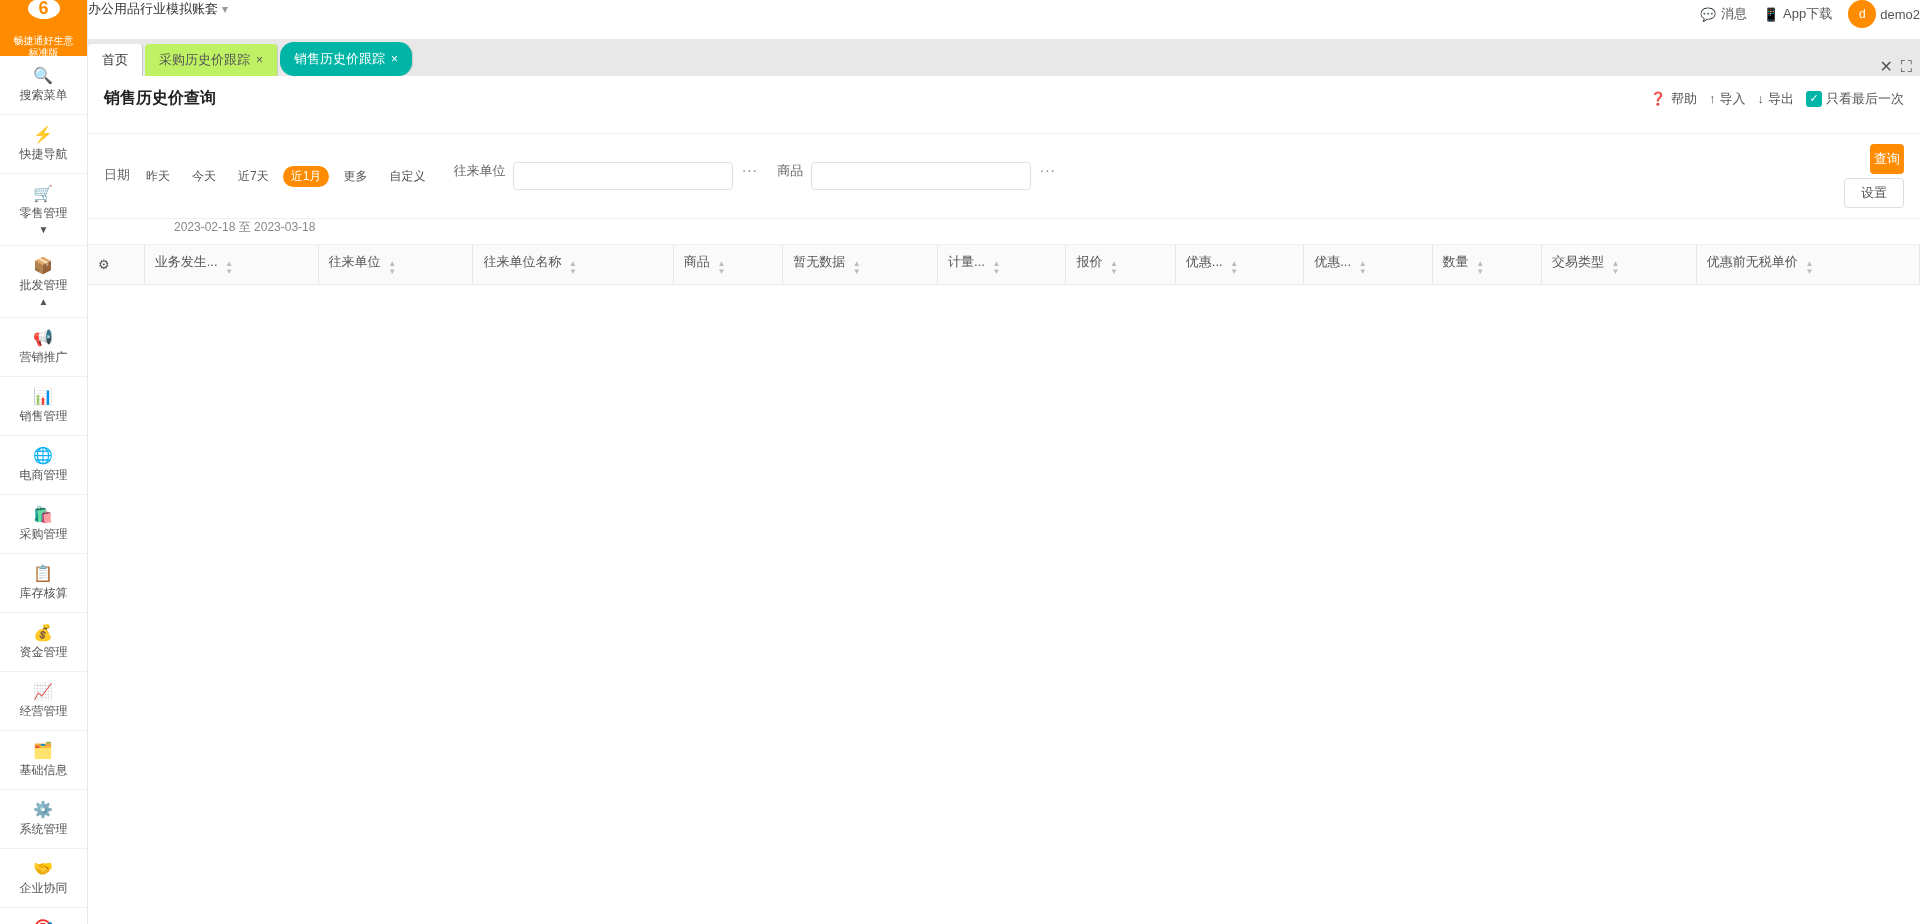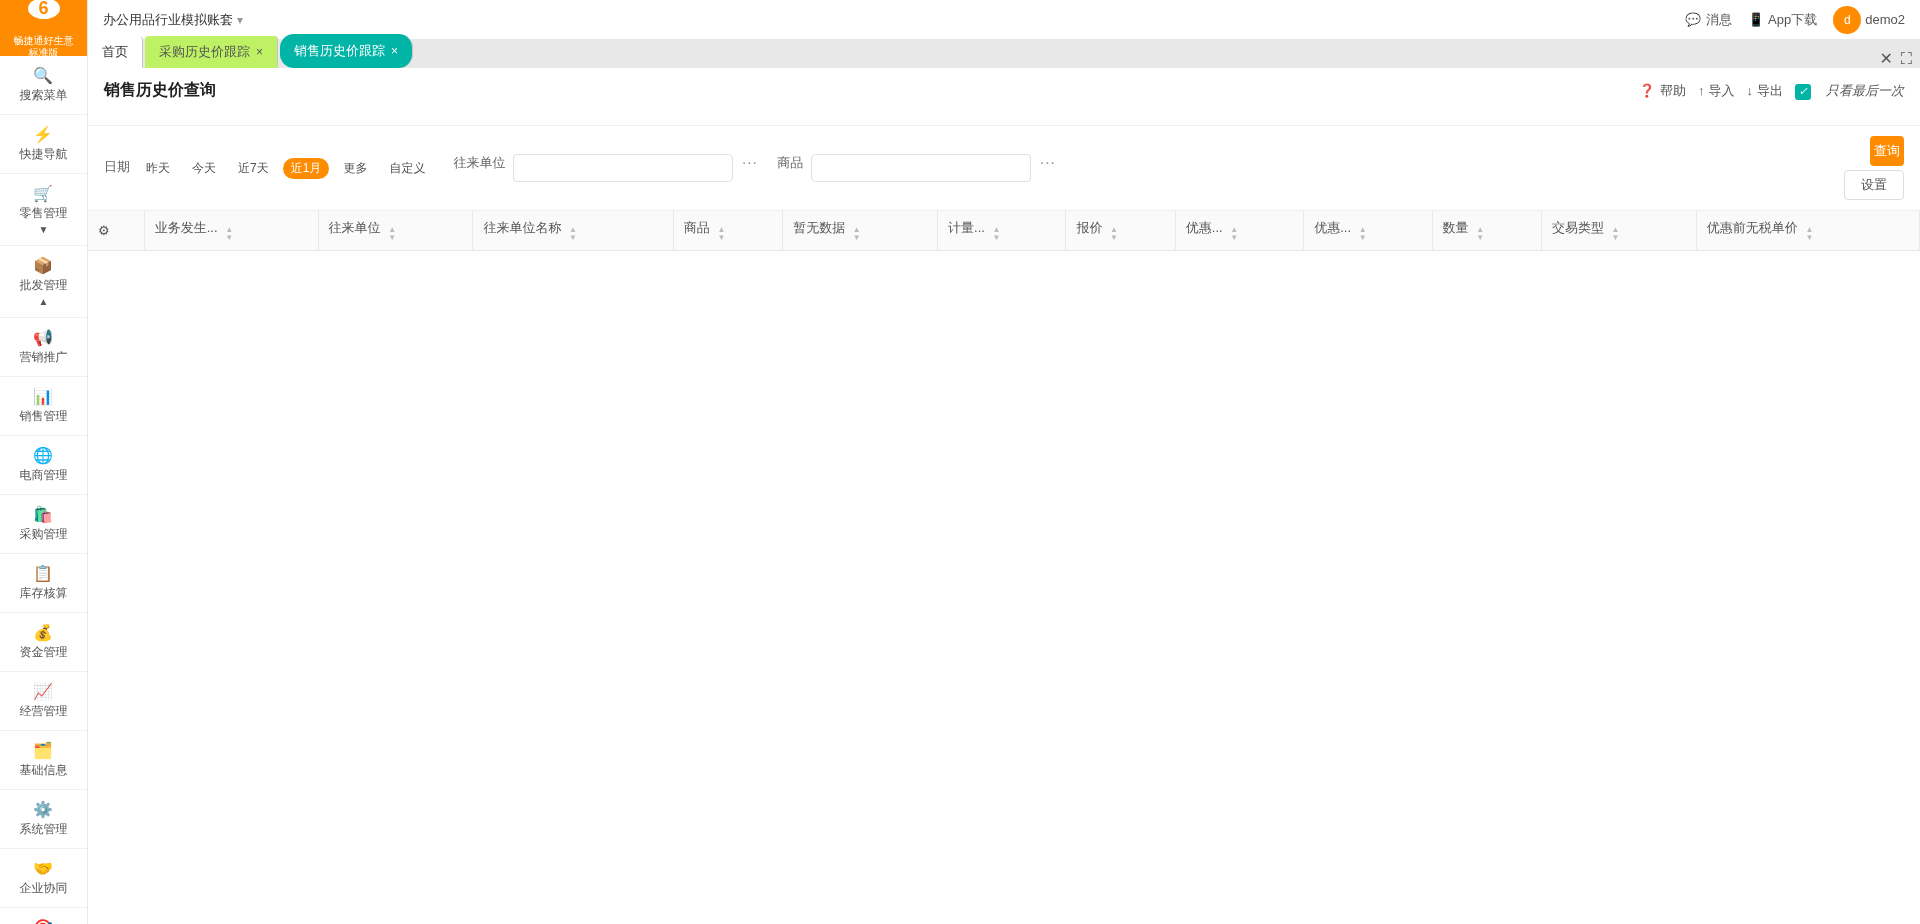--- a/index.html
+++ b/index.html
@@ -59,22 +59,22 @@
       display: flex;
       flex-direction: column;
       overflow: hidden;
     }
 
     
     .top-bar {
       height: 40px;
       background: #fff;
       display: flex;
-      align-items: center;
-      padding: 0 15px;
+      align-items: flex-start;
+      padding: 0 0;
       border-bottom: 1px solid #e8e8e8;
       justify-content: space-between;
     }
     .top-bar-left {
       display: flex;
       align-items: center;
       gap: 6px;
     }
     .template-select {
       display: flex; align-items: center; gap: 4px; font-size: 13px; color: #333; cursor: pointer;
@@ -86,21 +86,21 @@
     .top-bar-right .action-item {
       display: flex; align-items: center; gap: 4px; cursor: pointer;
     }
     .avatar {
       width: 28px; height: 28px; border-radius: 50%; background: #ff8c00;
       display: flex; align-items: center; justify-content: center; color: #fff; font-size: 12px;
     }
 
     
     .tab-bar {
-      height: 28px;
+      height: 36px;
       background: #e8e8e8;
       display: flex;
       align-items: flex-end;
       padding: 0 0 0 0;
     }
     .tab {
       height: 32px;
       display: flex;
       align-items: center;
       padding: 0 14px;
@@ -157,21 +157,21 @@
       padding: 12px 16px 24px 16px;
       display: flex;
       align-items: center;
       justify-content: space-between;
       border-bottom: 1px solid #f0f0f0;
     }
     .page-title { font-size: 16px; font-weight: 600; color: #222; }
     .page-header-actions { display: flex; align-items: center; gap: 12px; font-size: 13px; color: #555; }
     .page-header-actions .action-btn { display: flex; align-items: center; gap: 4px; cursor: pointer; }
     .only-last-checkbox {
-      display: flex; align-items: flex-end; gap: 15px; cursor: pointer; font-style: italic;
+      display: flex; align-items: center; gap: 4px; cursor: pointer;
     }
     .checkbox-icon { width: 16px; height: 16px; border: 2px solid #00b4a6; border-radius: 3px; background: #00b4a6; display: flex; align-items: center; justify-content: center; }
     .checkbox-icon::after { content: '✓'; color: #fff; font-size: 11px; }
 
     
     .filter-bar {
       padding: 10px 16px;
       display: flex;
       align-items: center;
       gap: 20px;
@@ -428,20 +428,23 @@
           <span class="filter-label">商品</span>
           <input class="filter-input" type="text" style="">
           <span class="filter-dots">···</span>
         </div>
         <div class="filter-actions">
           <button class="query-btn">查询</button>
           <button class="setting-btn">设置</button>
         </div>
       </div>
 
+      <div style="padding: 0 16px 8px 82px; background:#fff; border-bottom:1px solid #f0f0f0;">
+        <span class="date-range">2023-02-18 至 2023-03-18</span>
+      </div>
 
       <div class="table-container">
         <table>
           <thead>
             <tr>
               <th>
                 <span>⚙</span>
               </th>
               <th>
                 <span>业务发生...</span>

